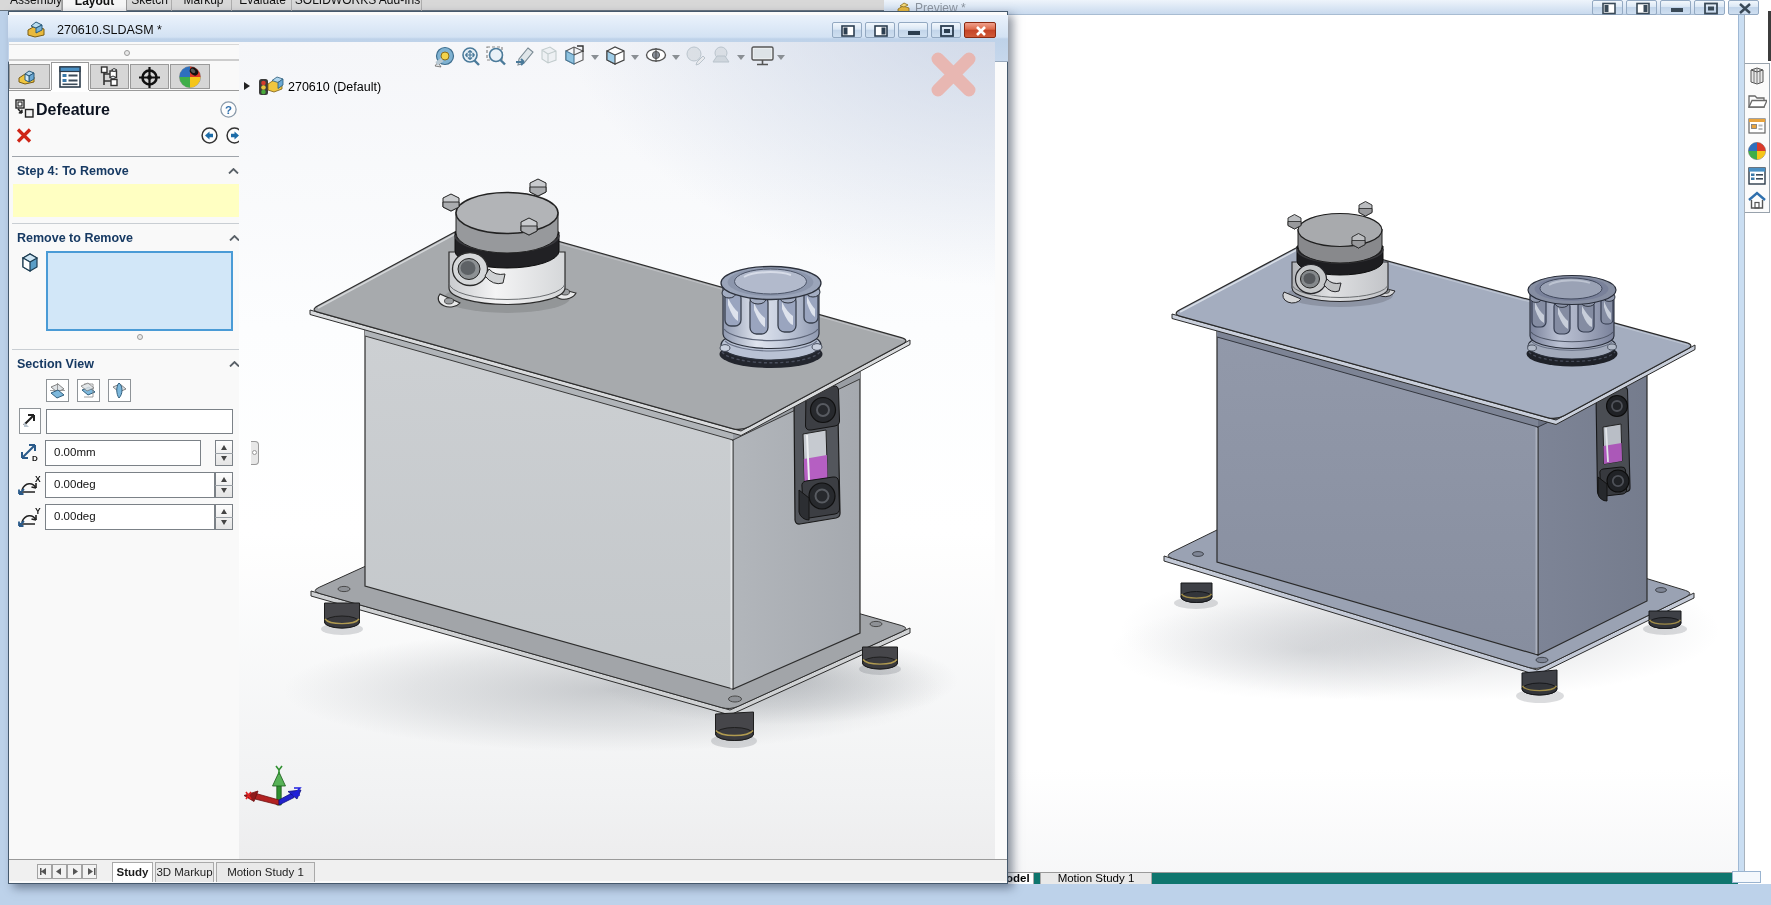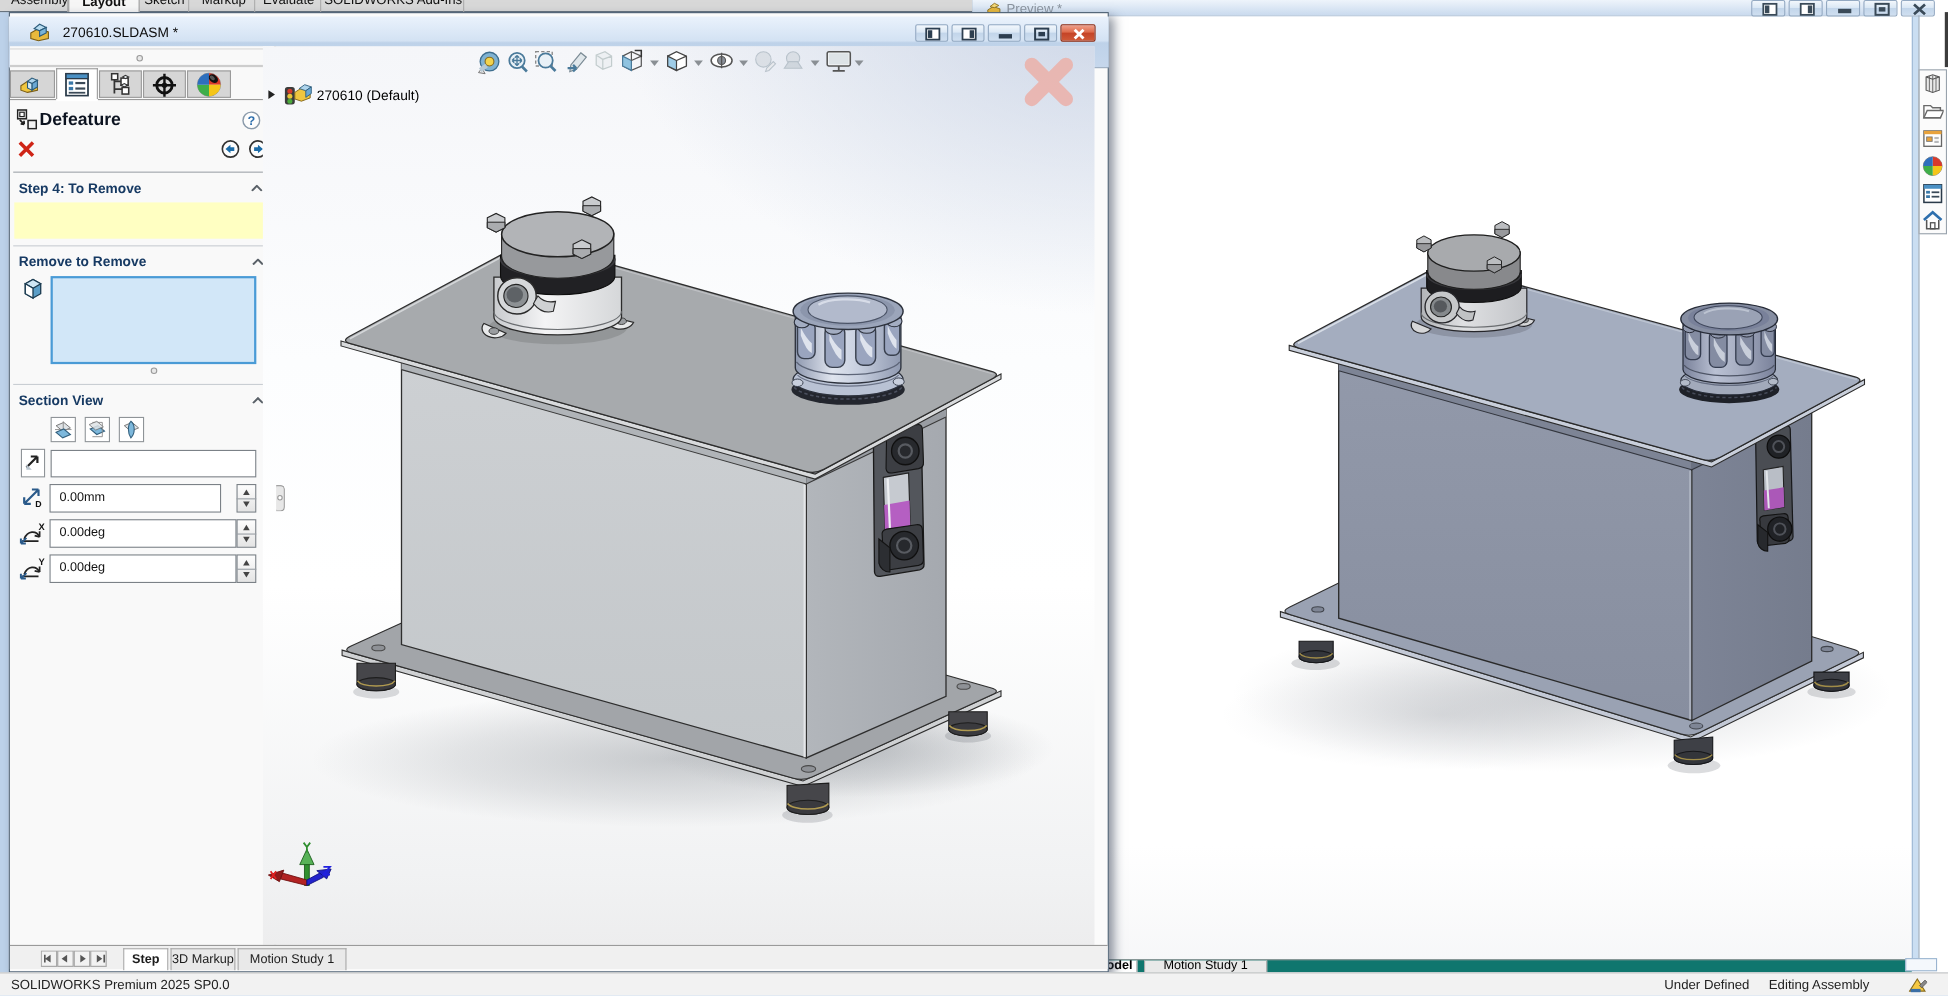--- a/index.html
+++ b/index.html
@@ -616,21 +616,21 @@
           <rect x="30.5" y="0.5" width="14" height="14"></rect>
           <rect x="45.5" y="0.5" width="14" height="14"></rect>
         </g>
       <g fill="#555">
           <path d="M4,7.5 l5,-3.5 0,7 Z M3,4 l1.5,0 0,7 -1.5,0 Z"></path>
           <path d="M19,7.5 l5,-3.5 0,7 Z"></path>
           <path d="M36,4 l5,3.5 -5,3.5 Z"></path>
           <path d="M51,4 l5,3.5 -5,3.5 Z M57,4 l1.5,0 0,7 -1.5,0 Z"></path>
         </g>
     </svg>
-    <div class="btab act" style="left:103px;width:41px">Step</div>
+    <div class="btab act" style="left:103px;width:41px">Study</div>
     <div class="btab" style="left:146px;width:59px">3D Markup</div>
     <div class="btab" style="left:207px;width:99px">Motion Study 1</div>
   </div>
 
   <div class="spinmid" style="left:215px;top:453px"></div>
   <div class="spinmid" style="left:215px;top:485px"></div>
   <div class="spinmid" style="left:215px;top:517px"></div>
 
   <div class="wbtn" style="left:832px;top:22px;width:30px;height:16px">
       <svg width="30" height="16" viewBox="0 0 30 16">
@@ -721,23 +721,13 @@
       <rect x="9" y="8" width="7" height="1.6" fill="#3b4a58"></rect>
       <rect x="4" y="11.5" width="3.5" height="2.5" fill="#3a78a8"></rect>
       <rect x="9" y="12" width="7" height="1.6" fill="#3b4a58"></rect>
     </svg>
   <svg class="abs" style="left:1747px;top:191px" width="20" height="20" viewBox="0 0 20 20">
       <path d="M2 9 L10 2 L18 9" fill="none" stroke="#2e6fad" stroke-width="2.4"></path>
       <path d="M4.5 9 L4.5 17 L15.5 17 L15.5 9" fill="#fff" stroke="#555" stroke-width="1.4"></path>
       <rect x="8" y="11.5" width="4" height="5.5" fill="none" stroke="#555" stroke-width="1.2"></rect>
     </svg>
 
-  <div class="abs" id="status">
-    <div class="abs" style="left:10px;top:3px">SOLIDWORKS Premium 2025 SP0.0</div>
-    <div class="abs" style="left:1513px;top:3px">Under Defined</div>
-    <div class="abs" style="left:1608px;top:3px">Editing Assembly</div>
-    <svg class="abs" style="left:1735px;top:3px" width="17" height="15" viewBox="0 0 17 15">
-        <path d="M1 13 L8 2 L15 13 Z" fill="#f5c842" stroke="#8a6d1d" stroke-width="1"></path>
-        <path d="M10 8 L15 3 L17 5 L12 10 Z" fill="#888" stroke="#444" stroke-width=".6"></path>
-        <rect x="2" y="11" width="9" height="3" fill="#3a6ea5"></rect>
-      </svg>
-  </div>
 </div>
 
 </body></html>

